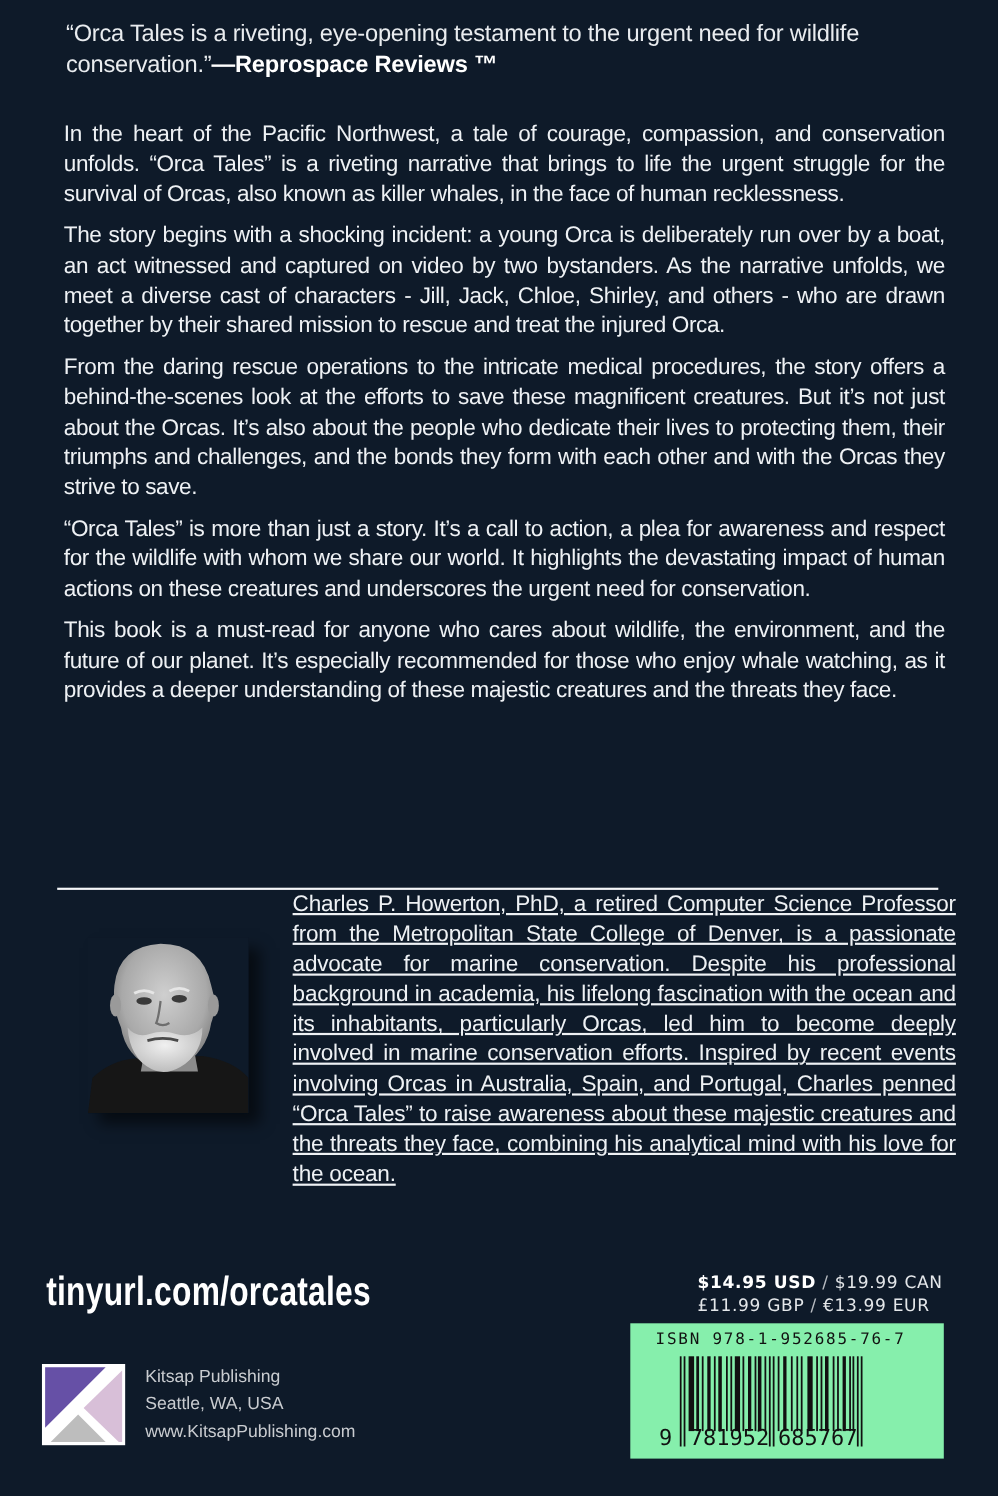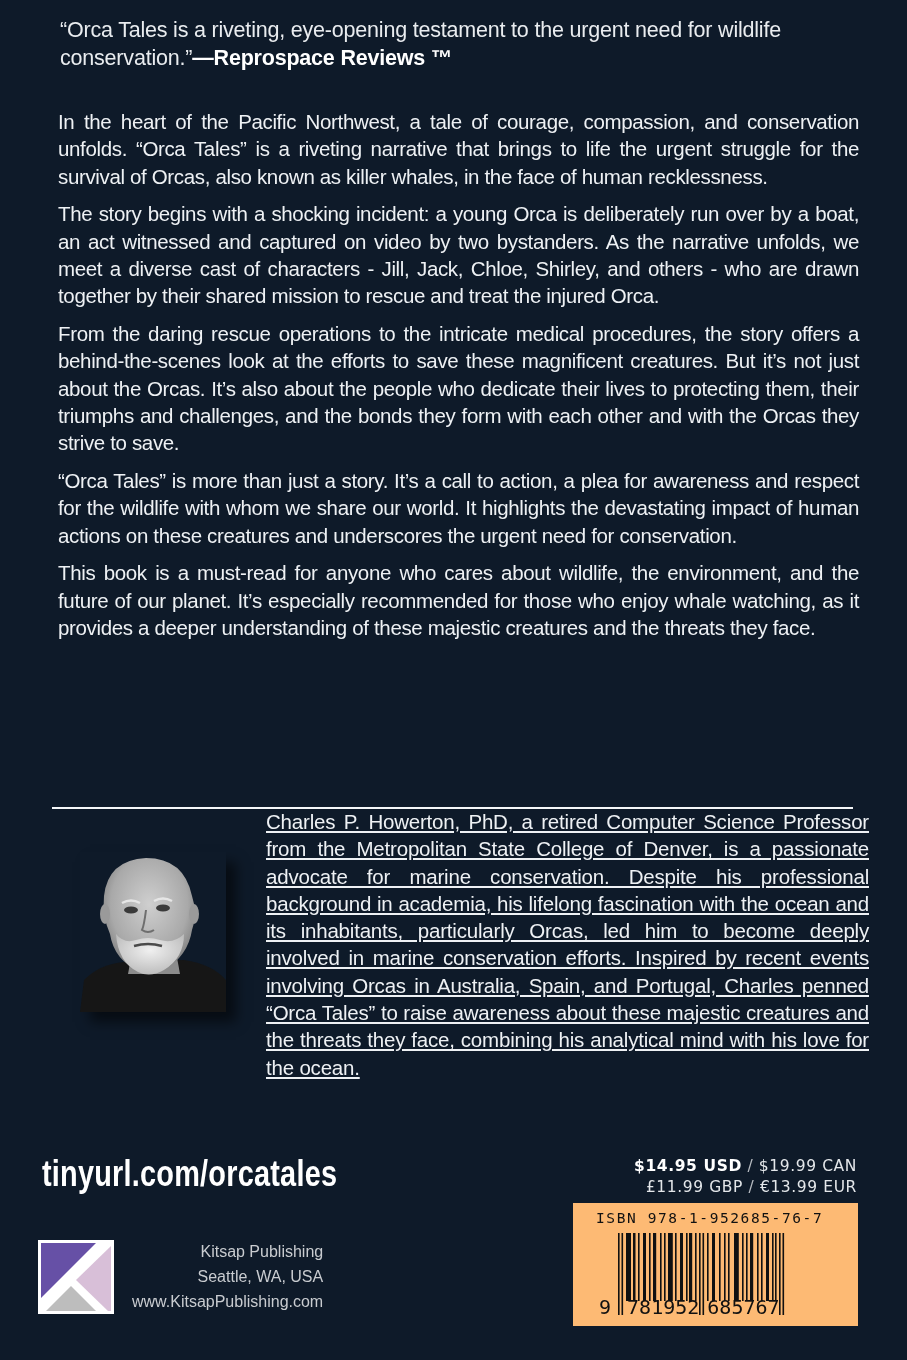--- a/index.html
+++ b/index.html
@@ -107,47 +107,46 @@
       left: 132px;
       top: 1239px;
       font-family: "Liberation Sans", sans-serif;
       font-size: 16px;
       line-height: 25px;
       font-weight: 300;
       color: #c9ccd0;
     }
     .publisher div {
       white-space: nowrap;
-      text-align: right;
     }
     .prices {
       position: absolute;
       right: 50px;
       top: 1156px;
-      text-align: right;
+      text-align: left;
       font-family: "DejaVu Sans", sans-serif;
       font-size: 15.5px;
       line-height: 21px;
       color: #e4e7ea;
       letter-spacing: 0.6px;
     }
     .prices .usd {
       font-weight: bold;
       color: #ffffff;
     }
     .prices .slash {
       color: #b8bcc2;
     }
     .barcode-box {
       position: absolute;
       left: 573px;
       top: 1203px;
       width: 285px;
       height: 123px;
-      background: #fdba74;
+      background: #86efac;
     }
     .isbn-label {
       position: absolute;
       left: 23px;
       top: 6px;
       font-family: "DejaVu Sans Mono", monospace;
       font-size: 14.5px;
       line-height: 18px;
       color: #111;
       letter-spacing: 1.6px;

